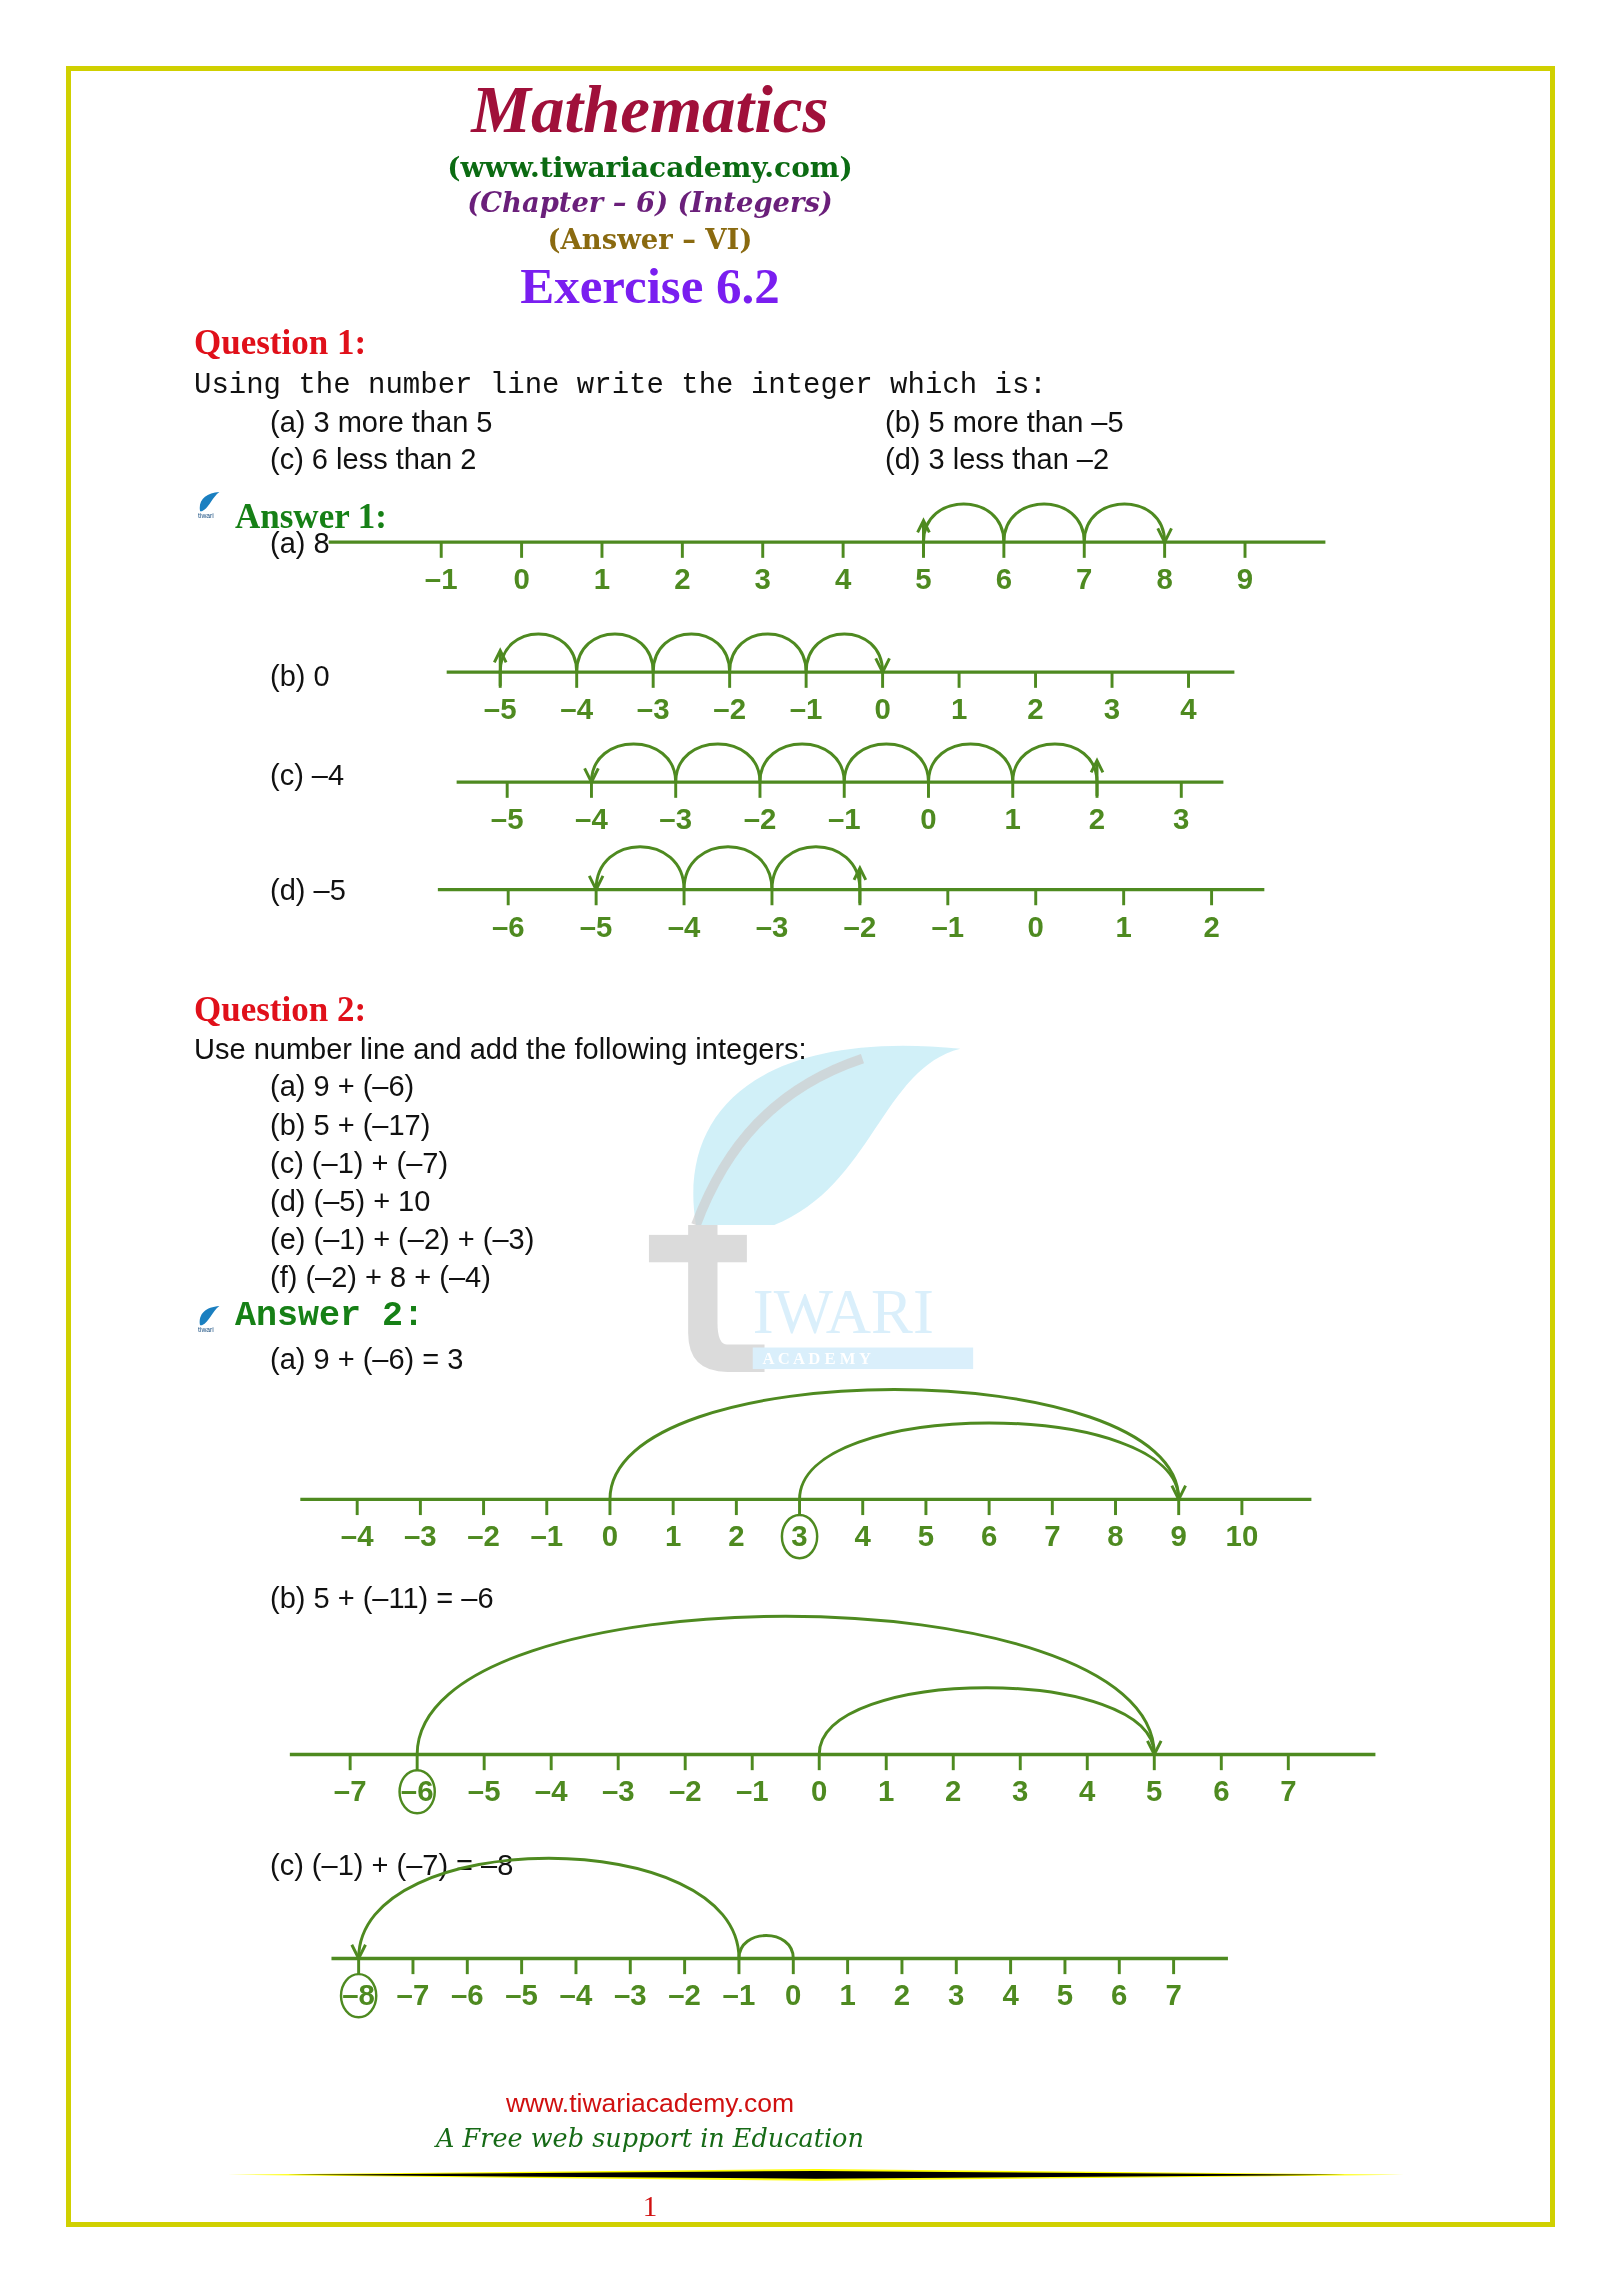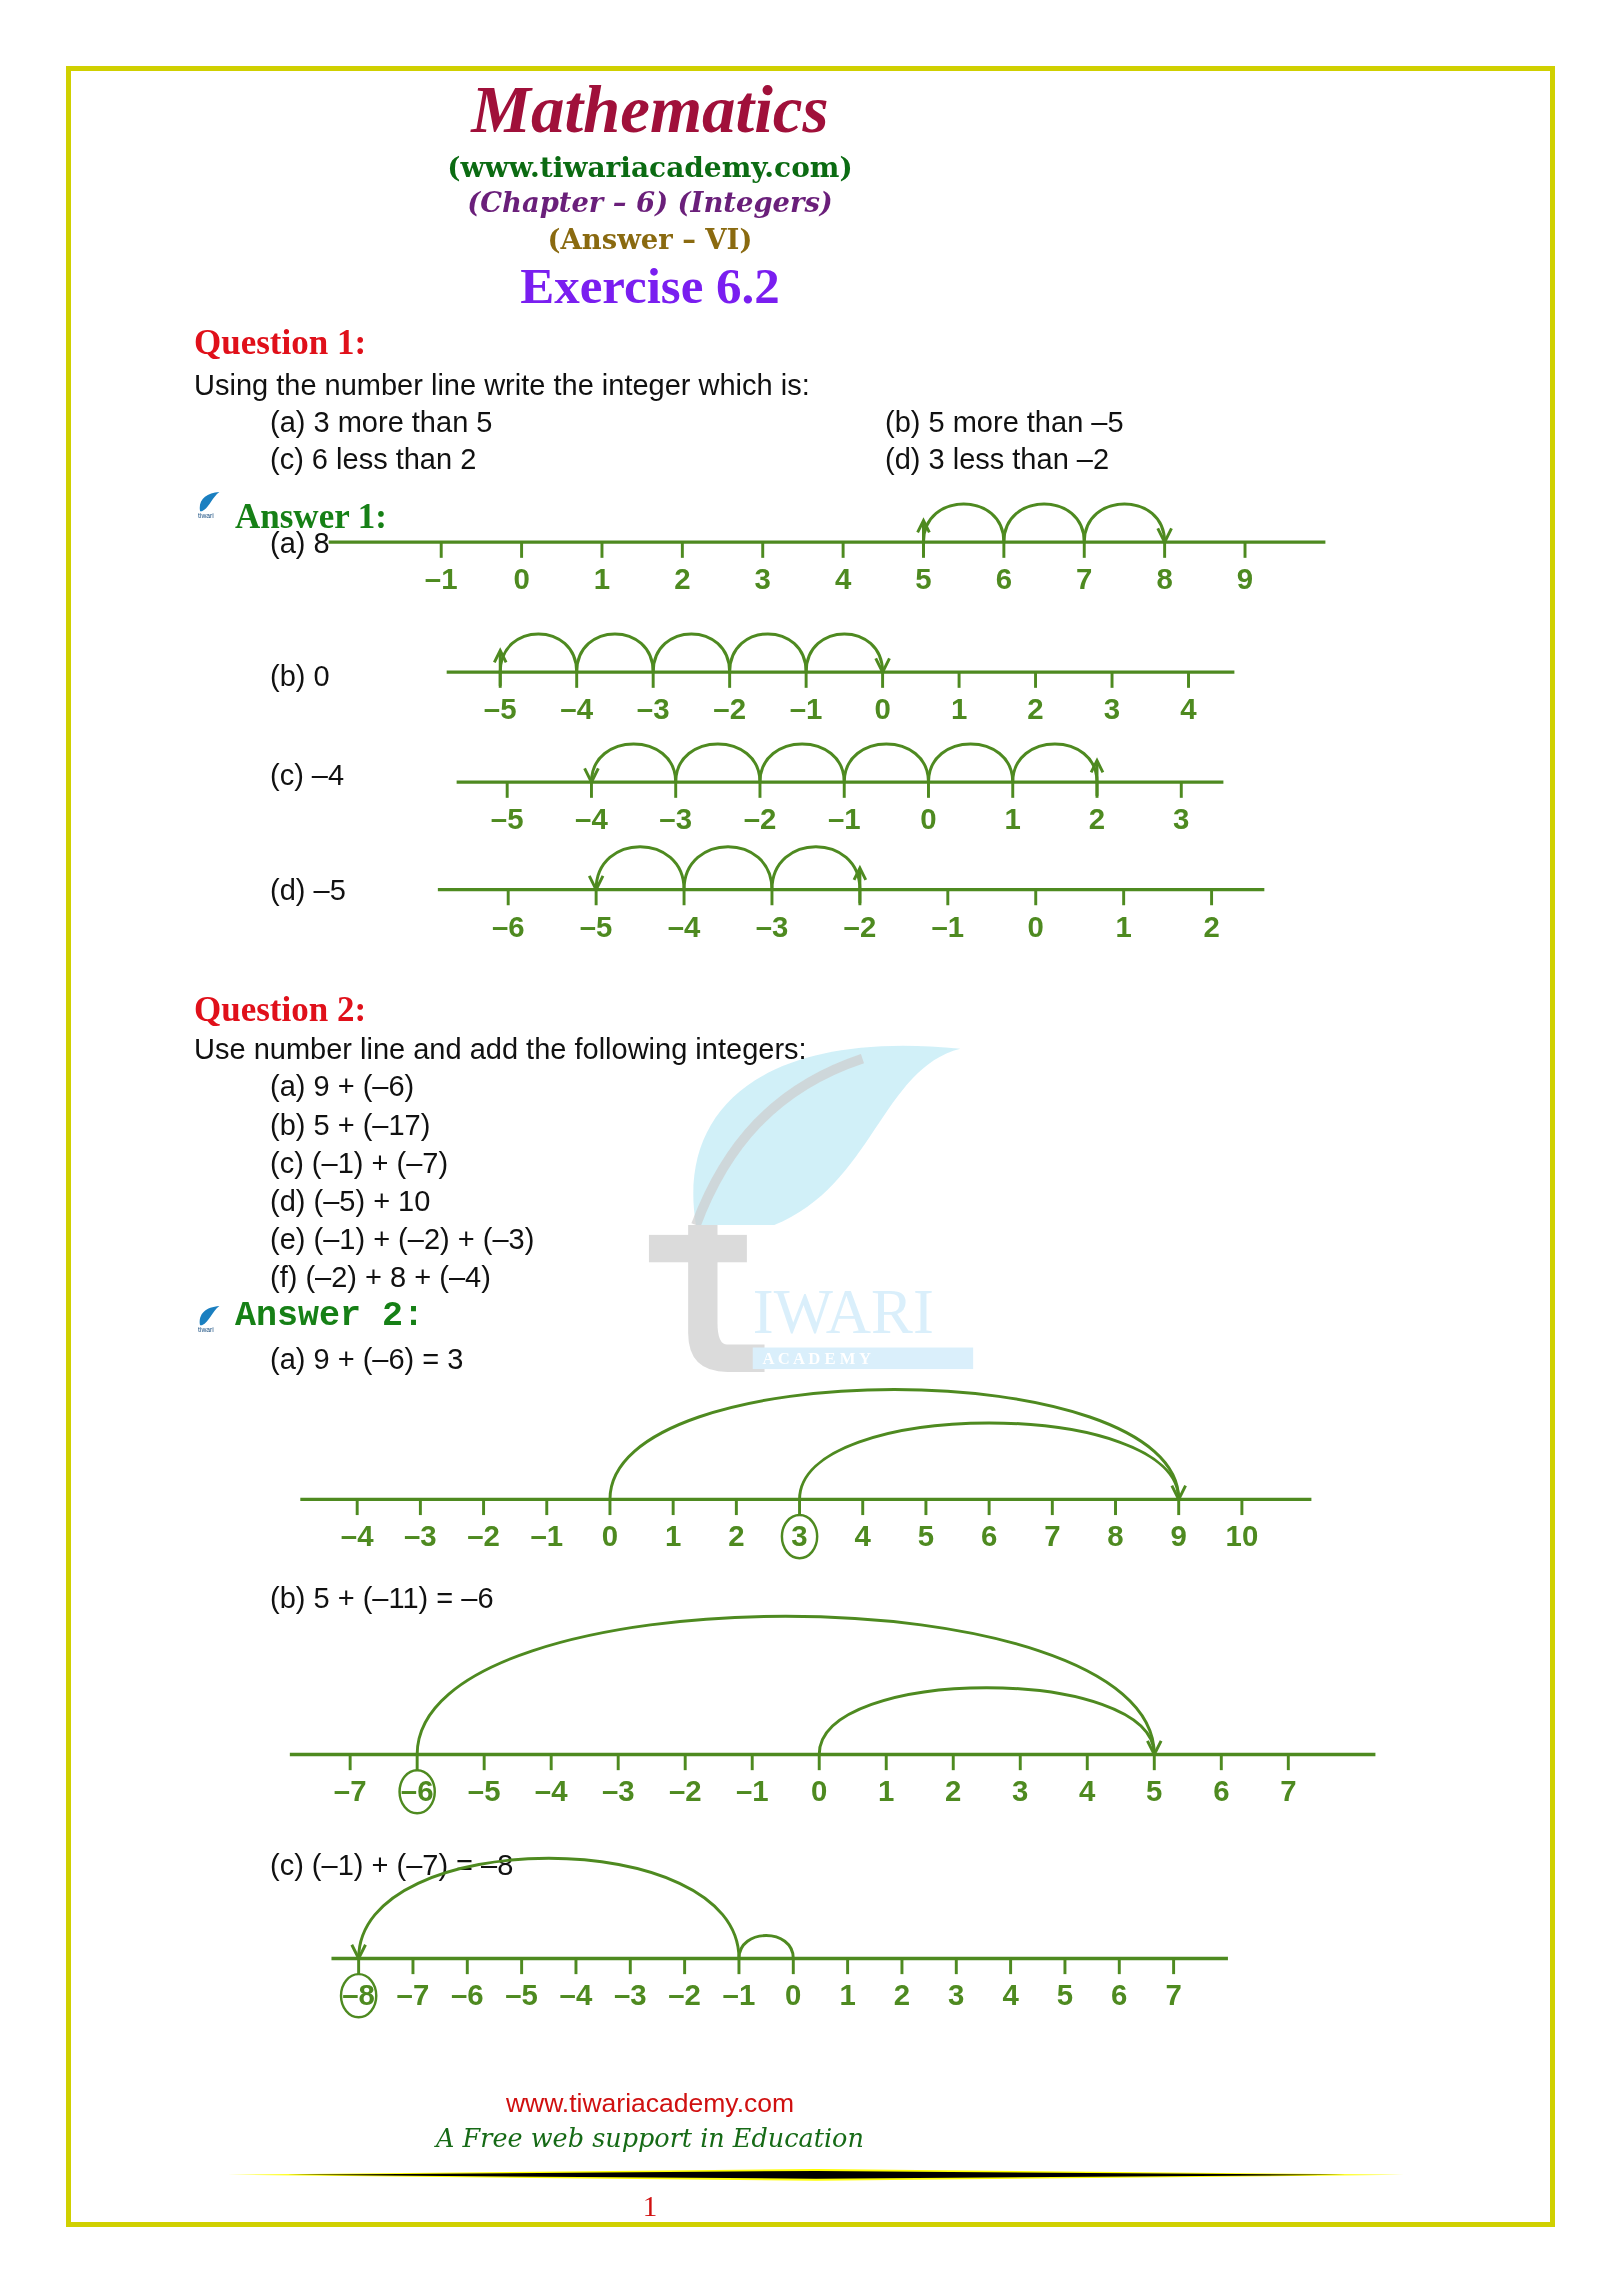--- a/index.html
+++ b/index.html
@@ -40,21 +40,21 @@
   <path d="M60 240 C 40 120, 130 40, 330 60 C 250 80, 240 200, 140 240 Z" fill="#cdeff8"></path>
   <path d="M60 240 C 90 160, 140 100, 230 70" stroke="#c8c8c8" stroke-width="10" fill="none" opacity="0.7"></path>
   <rect x="12" y="250" width="100" height="28" fill="#d8d8d8"></rect>
   <path d="M52 240 L52 350 Q52 390 92 390 L 130 390 L130 362 L 92 362 Q 82 362 82 340 L82 240 Z" fill="#d8d8d8"></path>
   <text x="118" y="350" font-family="Liberation Serif, serif" font-size="64" fill="#d6eefb">IWARI</text>
   <rect x="118" y="365" width="225" height="22" fill="#d6eefb"></rect>
   <text x="128" y="382" font-family="Liberation Serif, serif" font-size="17" font-weight="bold" fill="#ffffff">A C A D E M Y</text>
 </svg>
 
 <div class="abs qhead" style="left:194px; top:323px;">Question 1:</div>
-<div class="abs body-text" style="left:194px; top:369px;">Using the number line write the integer which is:</div>
+<div class="abs body-text" style="left:194px; top:369px;font-family:Liberation Mono, monospace;">Using the number line write the integer which is:</div>
 <div class="abs body-text" style="left:270px; top:406px;">(a) 3 more than 5</div>
 <div class="abs body-text" style="left:885px; top:406px;">(b) 5 more than –5</div>
 <div class="abs body-text" style="left:270px; top:443px;">(c) 6 less than 2</div>
 <div class="abs body-text" style="left:885px; top:443px;">(d) 3 less than –2</div>
 
 <svg class="logo-icon" style="left:196px; top:490px;" viewBox="0 0 26 30">
   <path d="M4 22 C 2 10, 10 3, 24 2 C 16 8, 14 18, 6 22 Z" fill="#1a7fc0"></path>
   <rect x="1" y="23" width="24" height="6" fill="#ffffff"></rect>
   <text x="2" y="29" font-size="7" fill="#1a4f80" font-family="Liberation Sans, sans-serif">tiwari</text>
 </svg>

